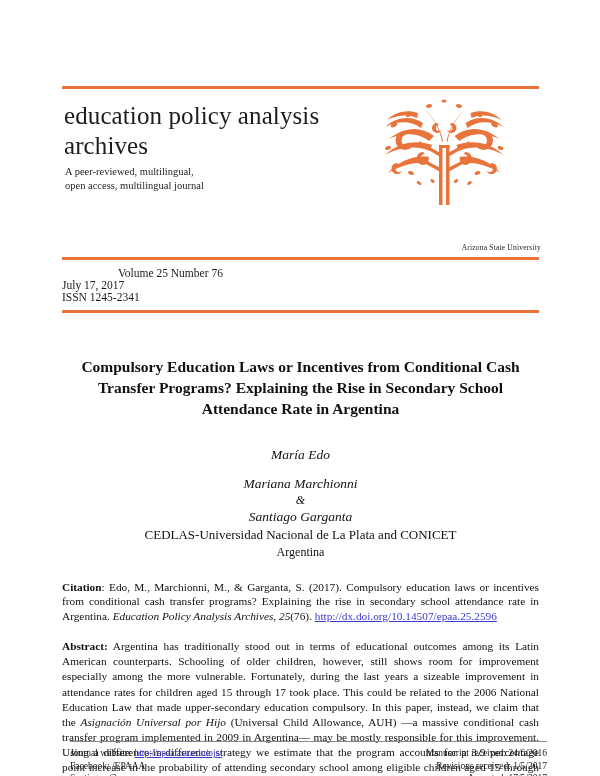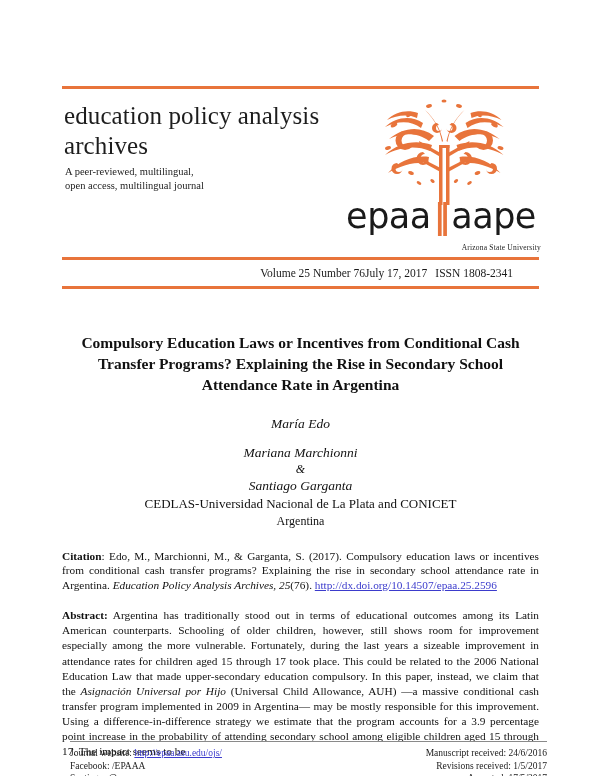--- a/index.html
+++ b/index.html
@@ -101,43 +101,44 @@
     width: 200px;
     text-align: right;
     font-size: 7.5px;
     letter-spacing: 0.2px;
     color: #232323;
   }
 
   
   .issue-bar {
     display: flex;
-    justify-content: flex-end;
+    justify-content: space-between;
     padding: 7px 0 7px 0;
     font-size: 11.5px;
     color: #1a1a1a;
+    flex-direction: column;
   }
   .issue-bar .cell { white-space: nowrap; }
   .issue-bar .cell-vol { margin-left: 56px; }
   .issue-bar .cell-date { margin-right: 8px; }
   .issue-bar .cell-issn { margin-right: 26px; }
 
   
   .article-title {
     margin-top: 43px;
     text-align: center;
     font-size: 15.5px;
     line-height: 21px;
     font-weight: 700;
     color: #111;
     padding: 0 6px;
   }
 
   
-  .authors { margin-top: 20px; text-align: center; }
+  .authors { margin-top: 27px; text-align: center; }
   .author-name {
     font-style: italic;
     font-size: 13.5px;
     line-height: 18px;
     color: #111;
   }
   .author-affil {
     font-size: 13px;
     line-height: 17px;
     color: #111;
@@ -276,32 +277,31 @@
             <ellipse cx="104" cy="160" rx="6" ry="3.5" transform="rotate(20 104 160)"></ellipse>
             <ellipse cx="237" cy="160" rx="6" ry="3.5" transform="rotate(-20 237 160)"></ellipse>
             <ellipse cx="120" cy="180" rx="5" ry="3" transform="rotate(28 120 180)"></ellipse>
             <ellipse cx="221" cy="180" rx="5" ry="3" transform="rotate(-28 221 180)"></ellipse>
             <ellipse cx="147" cy="176" rx="5" ry="3" transform="rotate(40 147 176)"></ellipse>
             <ellipse cx="194" cy="176" rx="5" ry="3" transform="rotate(-40 194 176)"></ellipse>
             <ellipse cx="170" cy="16" rx="5" ry="3"></ellipse>
           </g>
         </svg>
 
-        <div class="wordmark"><span>epaa</span><span class="bars">‖</span><span>aape</span></div>
 
         <div class="affiliation">Arizona State University</div>
       </div>
     </div>
 
     <div class="rule-orange"></div>
 
     <div class="issue-bar">
       <div class="cell cell-vol">Volume 25 Number 76</div>
       <div class="cell cell-date">July 17, 2017</div>
-      <div class="cell cell-issn">ISSN 1808-2341</div>
+      <div class="cell cell-issn">ISSN 1245-2341</div>
     </div>
 
     <div class="rule-orange"></div>
 
     <h1 class="article-title">Compulsory Education Laws or Incentives from Conditional Cash Transfer Programs? Explaining the Rise in Secondary School Attendance Rate in Argentina</h1>
 
     <div class="authors">
 
       <div>
         <div class="author-name">María Edo</div>

